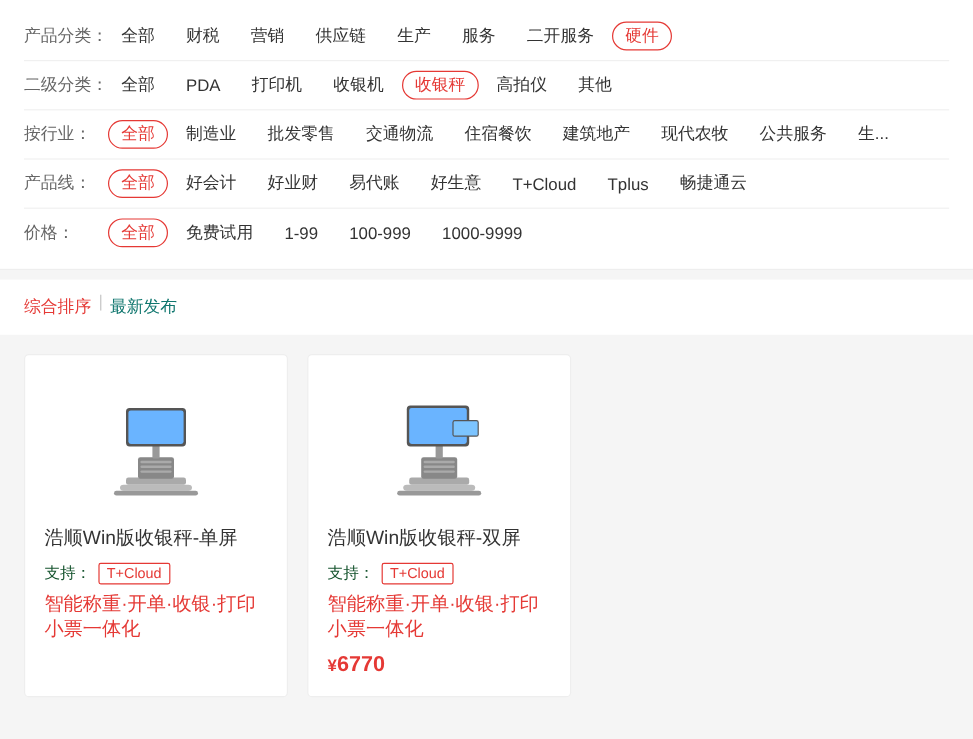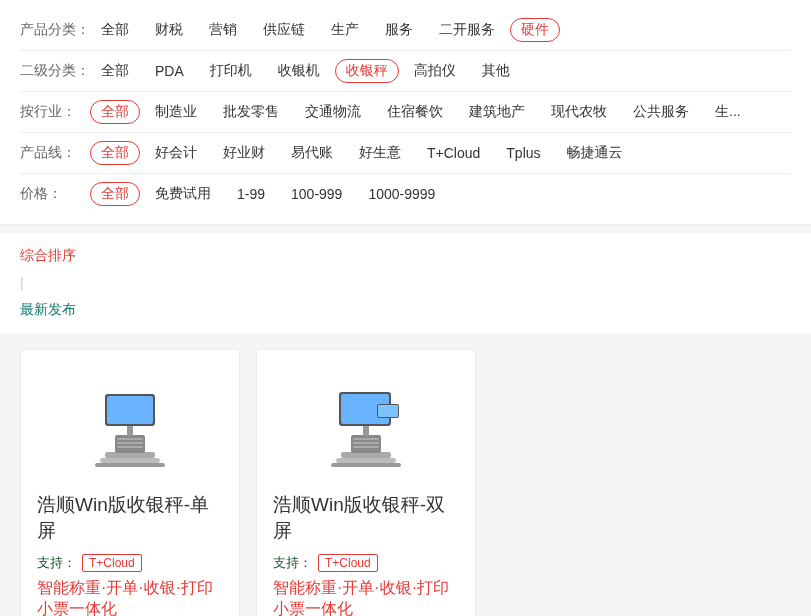--- a/index.html
+++ b/index.html
@@ -53,21 +53,20 @@
     }
     
     .sort-bar {
       background: #fff;
       padding: 10px 20px;
       margin-top: 8px;
       display: flex;
       align-items: flex-start;
       gap: 6px;
       font-size: 14px;
-      flex-direction: column;
     }
     
     .sort-item {
       color: #e53935;
       cursor: pointer;
       padding: 4px 0;
     }
     
     .sort-divider {
       color: #ccc;
@@ -97,21 +96,21 @@
     
     .product-image {
       display: flex;
       justify-content: center;
       align-items: center;
       height: 110px;
       margin-bottom: 12px;
     }
     
     .product-title {
-      font-size: 19px;
+      font-size: 16px;
       font-weight: 500;
       color: #333;
       margin-bottom: 10px;
     }
     
     .product-support {
       display: flex;
       align-items: center;
       gap: 6px;
       margin-bottom: 6px;
@@ -286,15 +285,18 @@
         <rect x="15" y="78" width="60" height="5" rx="3" fill="#bbb"></rect>
         <rect x="10" y="83" width="70" height="4" rx="2" fill="#999"></rect>
       </svg>
     </div>
     <div class="product-title">浩顺Win版收银秤-双屏</div>
     <div class="product-support">
       <span class="support-label">支持：</span>
       <span class="support-tag">T+Cloud</span>
     </div>
     <div class="product-desc">智能称重·开单·收银·打印小票一体化</div>
+    <div class="product-price">
+      <span class="price-symbol">¥</span><span>6770</span>
+    </div>
   </div>
 
 </div>
 
 </body></html>

